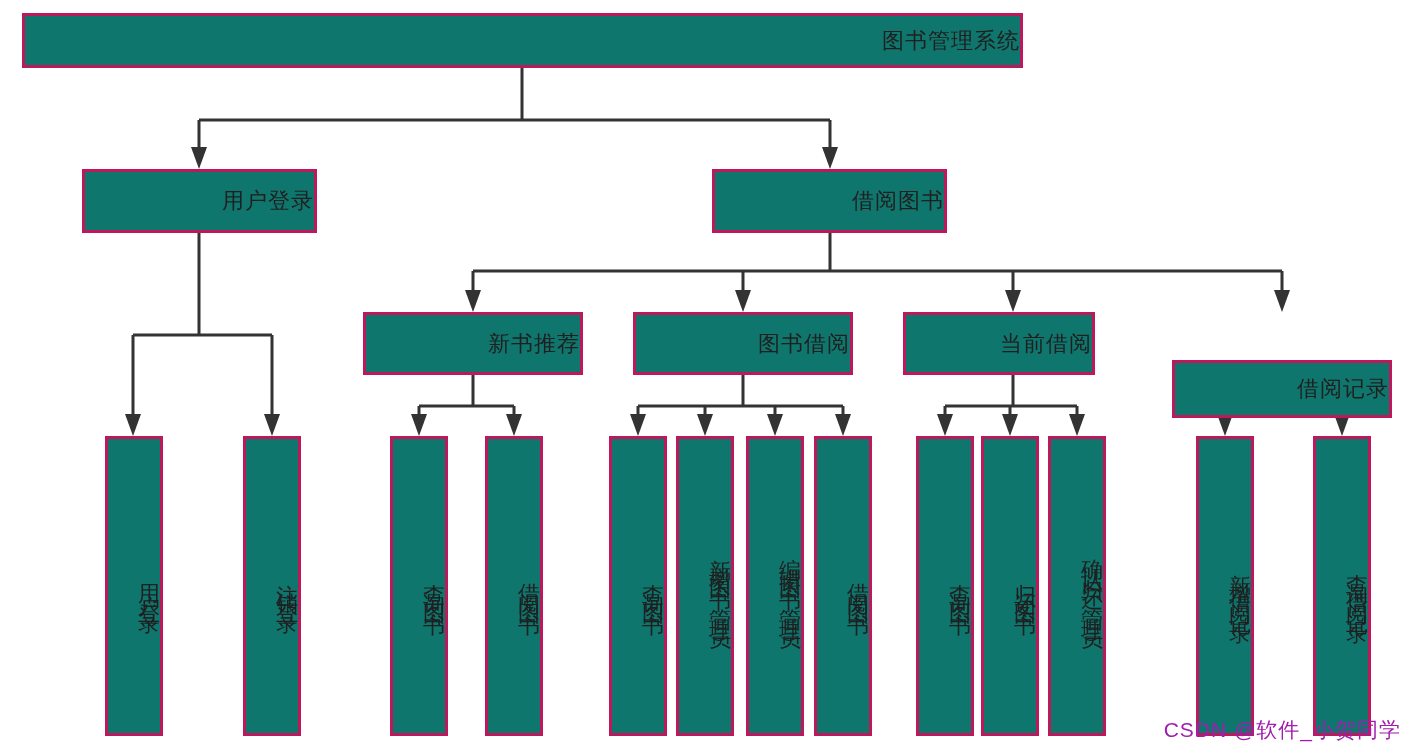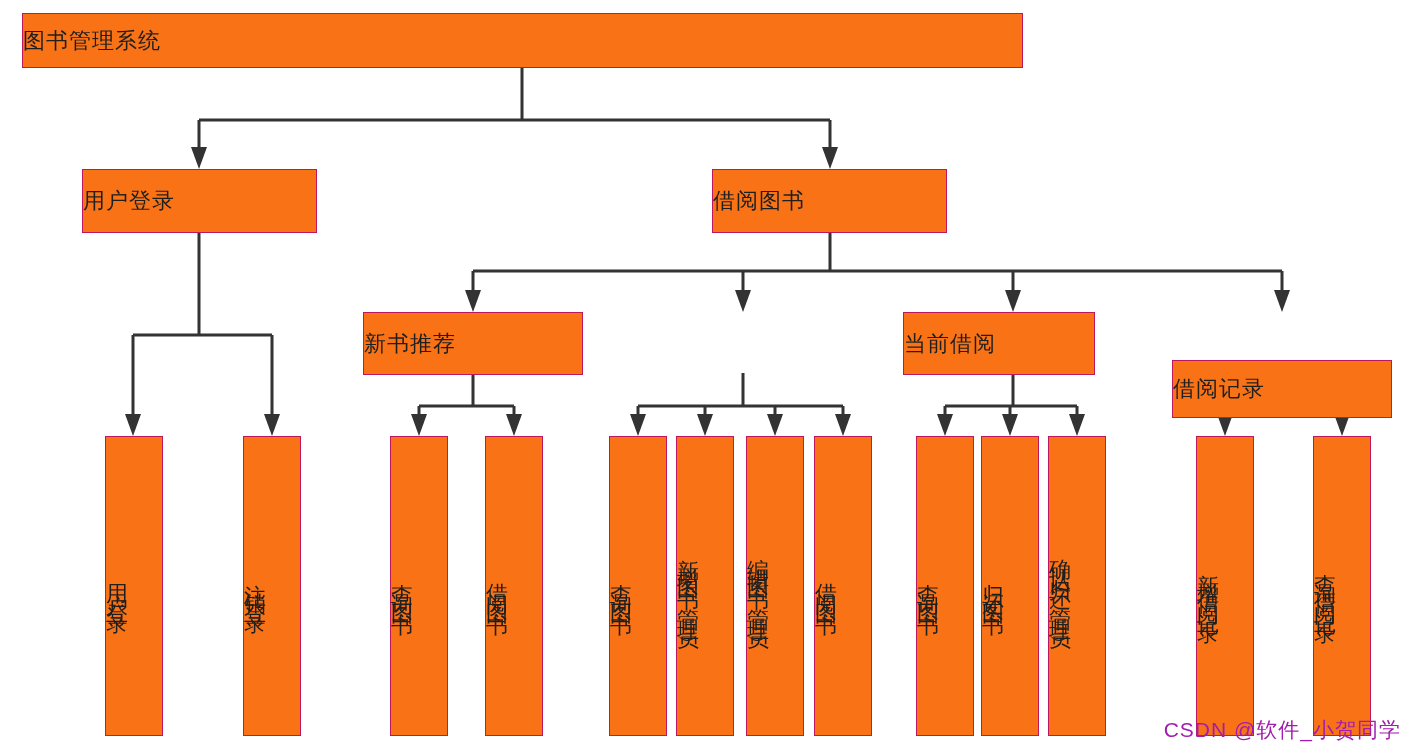--- a/index.html
+++ b/index.html
@@ -13,25 +13,25 @@
   }
   .connectors {
     position: absolute;
     left: 0; top: 0;
     width: 1405px; height: 747px;
     z-index: 1;
   }
   .node {
     position: absolute;
     box-sizing: border-box;
-    border: 1px solid #be185d;
-    background: #f97316;
+    border: 3px solid #be185d;
+    background: #0f766e;
     display: flex;
     align-items: center;
-    justify-content: flex-start;
+    justify-content: flex-end;
     z-index: 2;
   }
   .node .lbl {
     color: #1f1f1f;
     font-size: 22px;
     letter-spacing: 1px;
     white-space: nowrap;
   }
   .node.leaf .lbl {
     writing-mode: vertical-rl;
@@ -103,20 +103,23 @@
   <div class="node" style="left:82px; top:169px; width:235px; height:64px;">
     <span class="lbl">用户登录</span>
   </div>
   <div class="node" style="left:712px; top:169px; width:235px; height:64px;">
     <span class="lbl">借阅图书</span>
   </div>
 
   <div class="node" style="left:363px; top:312px; width:220px; height:63px;">
     <span class="lbl">新书推荐</span>
   </div>
+  <div class="node" style="left:633px; top:312px; width:220px; height:63px;">
+    <span class="lbl">图书借阅</span>
+  </div>
   <div class="node" style="left:903px; top:312px; width:192px; height:63px;">
     <span class="lbl">当前借阅</span>
   </div>
   <div class="node" style="left:1172px; top:312px; width:220px; height:58px;margin-top:48px;">
     <span class="lbl">借阅记录</span>
   </div>
 
   <div class="node leaf" style="left:105px; top:436px; width:58px; height:300px;">
     <span class="lbl">用户登录</span>
   </div>

